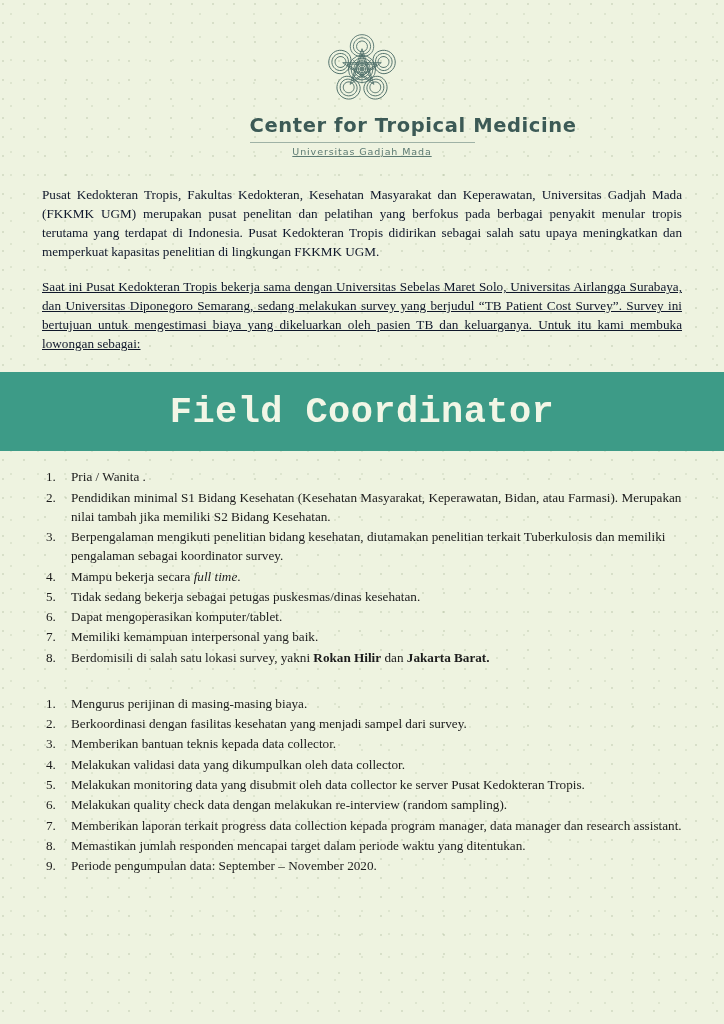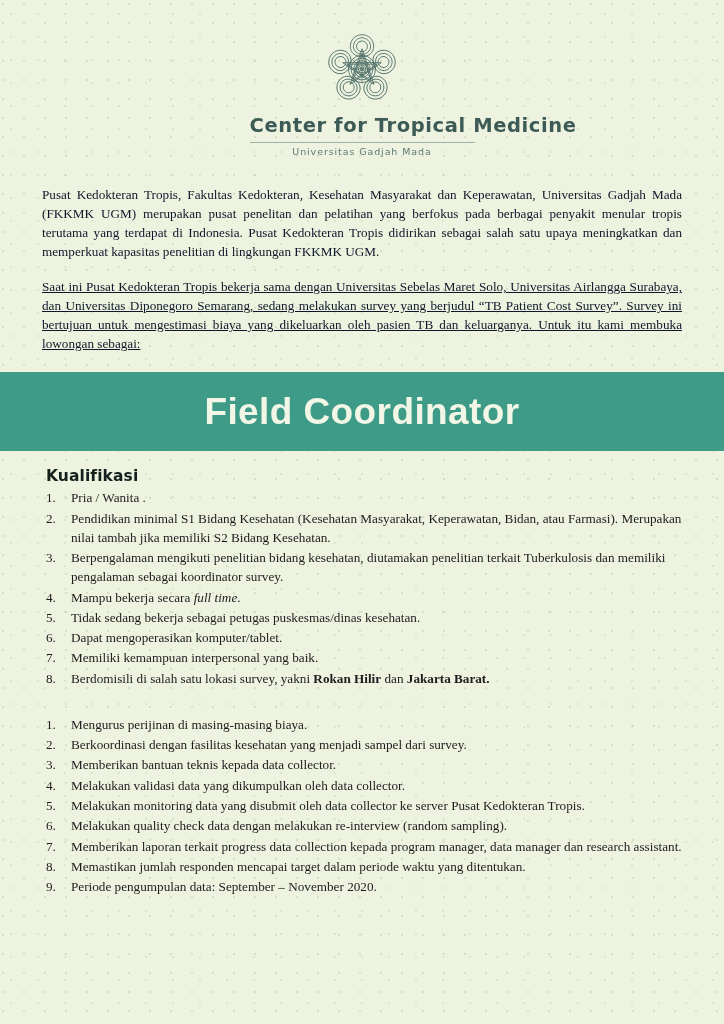--- a/index.html
+++ b/index.html
@@ -61,20 +61,21 @@
     height: 1px;
     background: #9fb2a6;
     margin: 4px 0 3px;
     width: 100%;
   }
   .brand-sub {
     font-family: "DejaVu Sans", sans-serif;
     font-size: 9.5px;
     letter-spacing: 0.9px;
     color: #5c7a72;
+    text-decoration: underline;
   }
 
   
   .body-col {
     padding: 0 42px;
   }
   .intro-p {
     font-size: 13.2px;
     line-height: 1.42;
     text-align: justify;
@@ -88,21 +89,21 @@
   .banner {
     margin-top: 19px;
     width: 100%;
     height: 79px;
     background: #3d9b87;
     display: flex;
     align-items: center;
     justify-content: center;
   }
   .banner-title {
-    font-family: Liberation Sans, sans-serif;
+    font-family: Liberation Mono, monospace;
     font-weight: bold;
     font-size: 37px;
     color: #f2f6e6;
     letter-spacing: 0.4px;
   }
 
   
   .section { margin-top: 16px; }
   .section.second { margin-top: 27px; }
   .section-heading {
@@ -208,21 +209,20 @@
     <p class="intro-p first">Pusat Kedokteran Tropis, Fakultas Kedokteran, Kesehatan Masyarakat dan Keperawatan, Universitas Gadjah Mada (FKKMK UGM) merupakan pusat penelitan dan pelatihan yang berfokus pada berbagai penyakit menular tropis terutama yang terdapat di Indonesia. Pusat Kedokteran Tropis didirikan sebagai salah satu upaya meningkatkan dan memperkuat kapasitas penelitian di lingkungan FKKMK UGM.</p>
     <p class="intro-p second">Saat ini Pusat Kedokteran Tropis bekerja sama dengan Universitas Sebelas Maret Solo, Universitas Airlangga Surabaya, dan Universitas Diponegoro Semarang, sedang melakukan survey yang berjudul “TB Patient Cost Survey”. Survey ini bertujuan untuk mengestimasi biaya yang dikeluarkan oleh pasien TB dan keluarganya. Untuk itu kami membuka lowongan sebagai:</p>
   </div>
 
   <div class="banner">
     <div class="banner-title">Field Coordinator</div>
   </div>
 
   <div class="body-col">
     <div class="section">
-      <div class="section-heading">Kualifikasi</div>
       <ol class="reqs" id="qual-list">
           <li>
             <span class="num">1.</span>
             <span class="txt">Pria / Wanita .</span>
           </li>
           <li>
             <span class="num">2.</span>
             <span class="txt">Pendidikan minimal S1 Bidang Kesehatan (Kesehatan Masyarakat, Keperawatan, Bidan, atau Farmasi). Merupakan nilai tambah jika memiliki S2 Bidang Kesehatan.</span>
           </li>
           <li>

